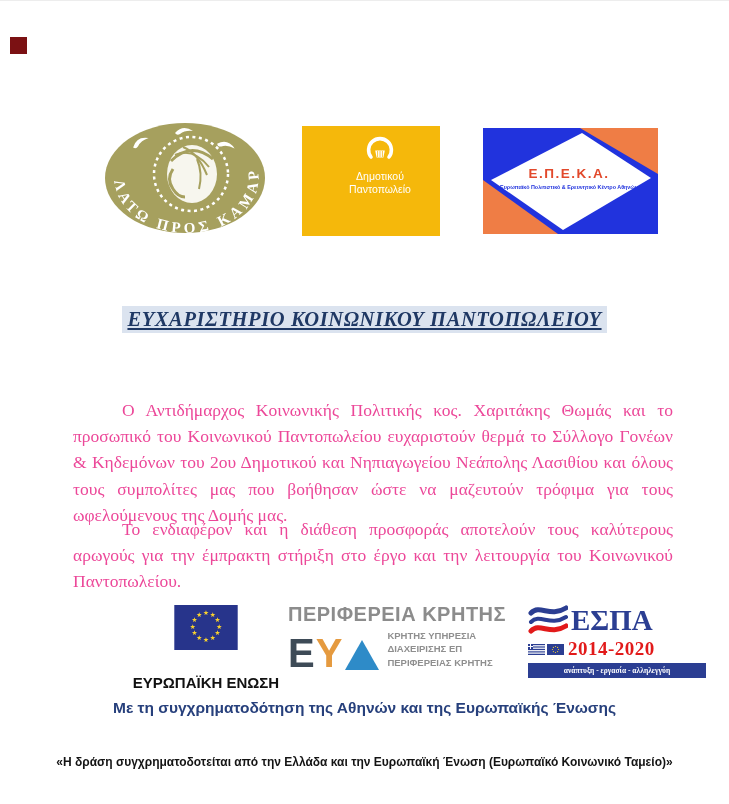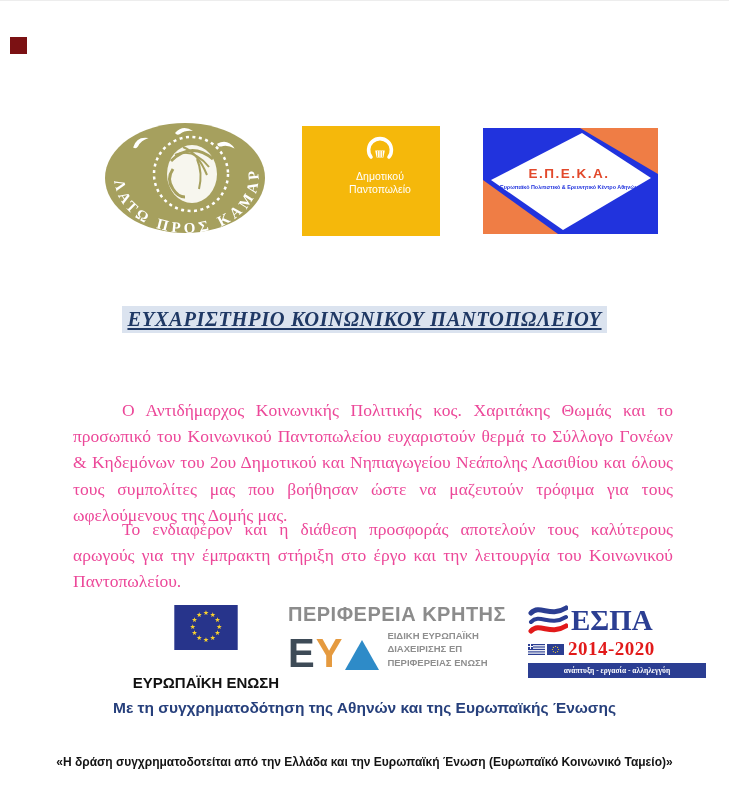--- a/index.html
+++ b/index.html
@@ -139,23 +139,23 @@
     <div class="crete-title">ΠΕΡΙΦΕΡΕΙΑ ΚΡΗΤΗΣ</div>
     <div class="eyd-row">
       <div class="eyd-mark">
         <span class="eyd-e">Ε</span>
         <span class="eyd-y">Υ</span>
         <svg class="eyd-tri" width="34" height="30" viewBox="0 0 34 30">
           <polygon points="17,0 34,30 0,30" fill="#2e8bc8"></polygon>
         </svg>
       </div>
       <div class="agency">
-        <div>ΕΙΔΙΚΗ ΕΥΡΩΠΑΪΚΗ</div>
+        <div>ΚΡΗΤΗΣ ΥΠΗΡΕΣΙΑ</div>
         <div>ΔΙΑΧΕΙΡΙΣΗΣ ΕΠ</div>
-        <div>ΠΕΡΙΦΕΡΕΙΑΣ ΕΝΩΣΗ</div>
+        <div>ΠΕΡΙΦΕΡΕΙΑΣ ΚΡΗΤΗΣ</div>
       </div>
     </div>
   </div>
 
   <div class="espa-block">
     <div class="espa-row1">
       <svg width="40" height="34" viewBox="0 0 40 34">
         <path d="M3,10 C12,1 22,15 38,5" stroke="#2b3e92" stroke-width="5" fill="none" stroke-linecap="round"></path>
         <path d="M3,19 C12,10 22,24 38,14" stroke="#2b3e92" stroke-width="4" fill="none" stroke-linecap="round"></path>
         <path d="M3,28 C12,19 22,33 38,23" stroke="#e21a1a" stroke-width="5" fill="none" stroke-linecap="round"></path>

